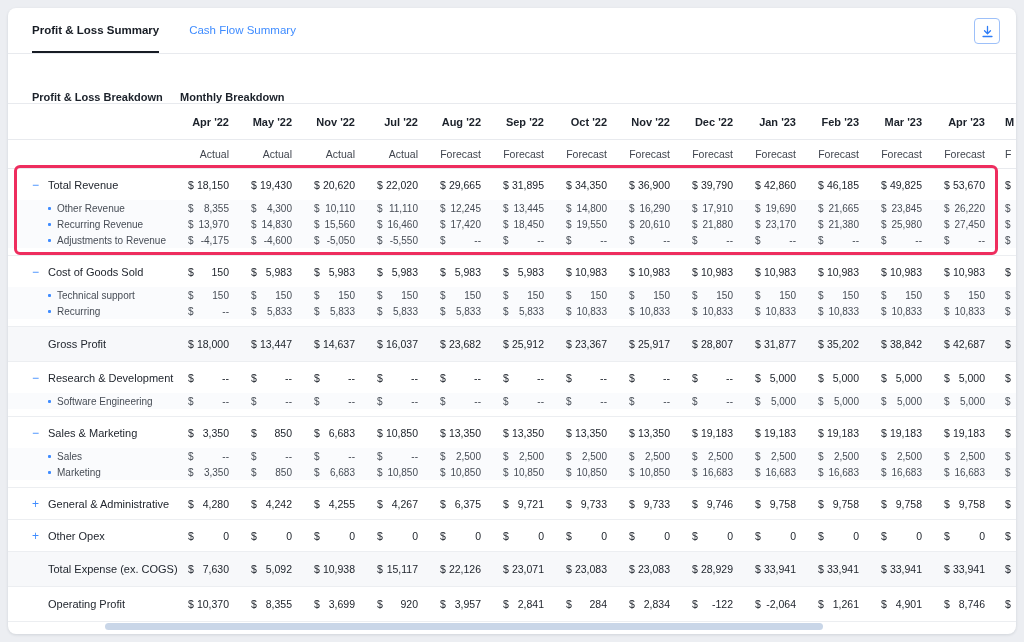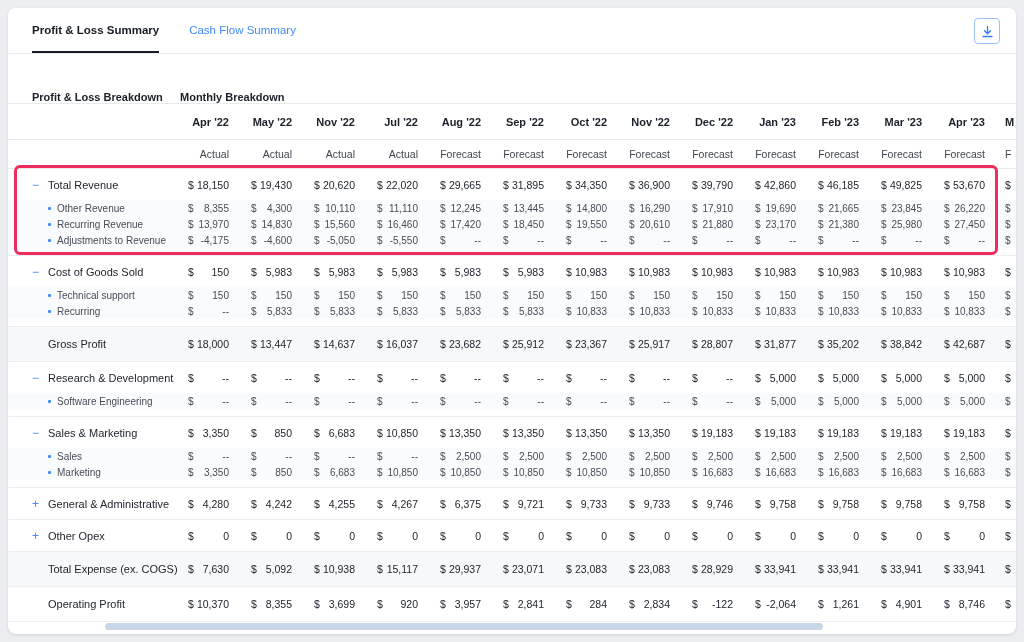--- a/index.html
+++ b/index.html
@@ -1070,21 +1070,21 @@
           <div class="cell dcell">
             <span class="cur">$</span>
             <span class="val">10,938</span>
           </div>
           <div class="cell dcell">
             <span class="cur">$</span>
             <span class="val">15,117</span>
           </div>
           <div class="cell dcell">
             <span class="cur">$</span>
-            <span class="val">29,937</span>
+            <span class="val">22,126</span>
           </div>
           <div class="cell dcell">
             <span class="cur">$</span>
             <span class="val">23,071</span>
           </div>
           <div class="cell dcell">
             <span class="cur">$</span>
             <span class="val">23,083</span>
           </div>
           <div class="cell dcell">

